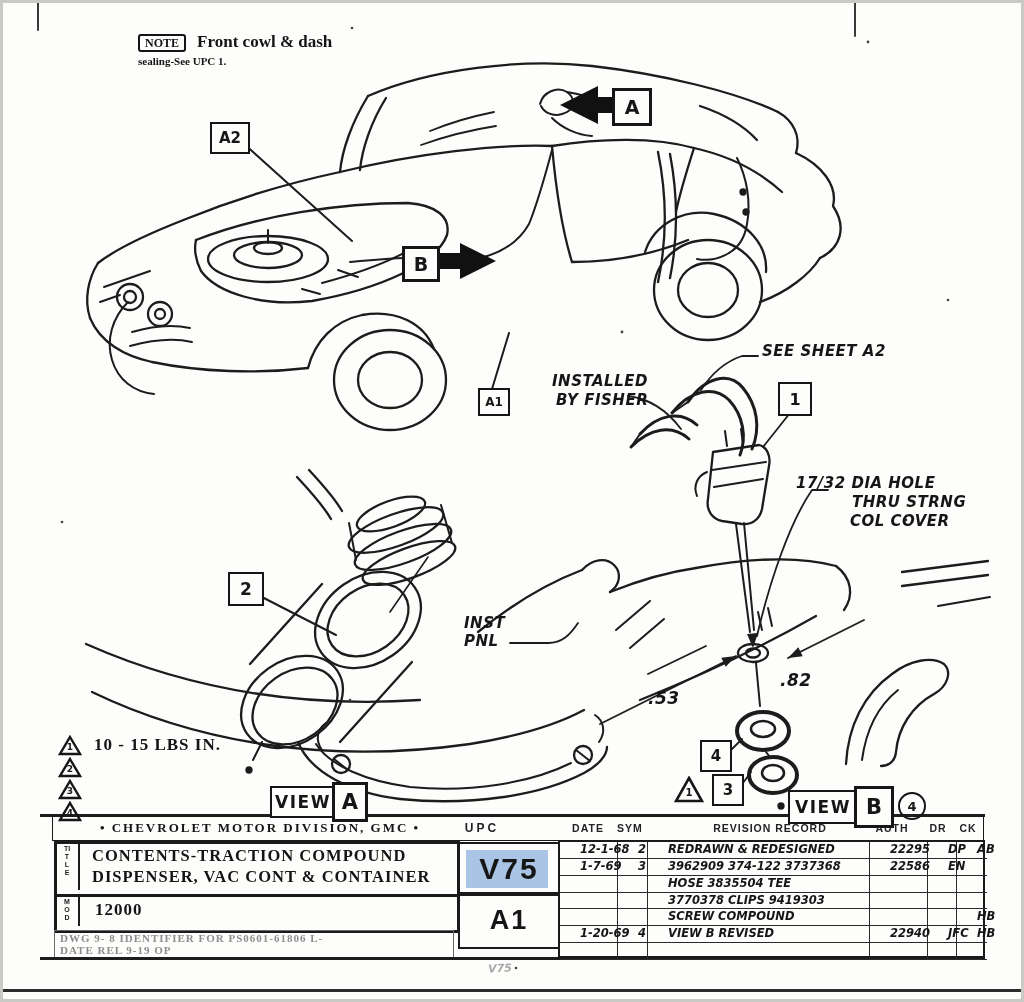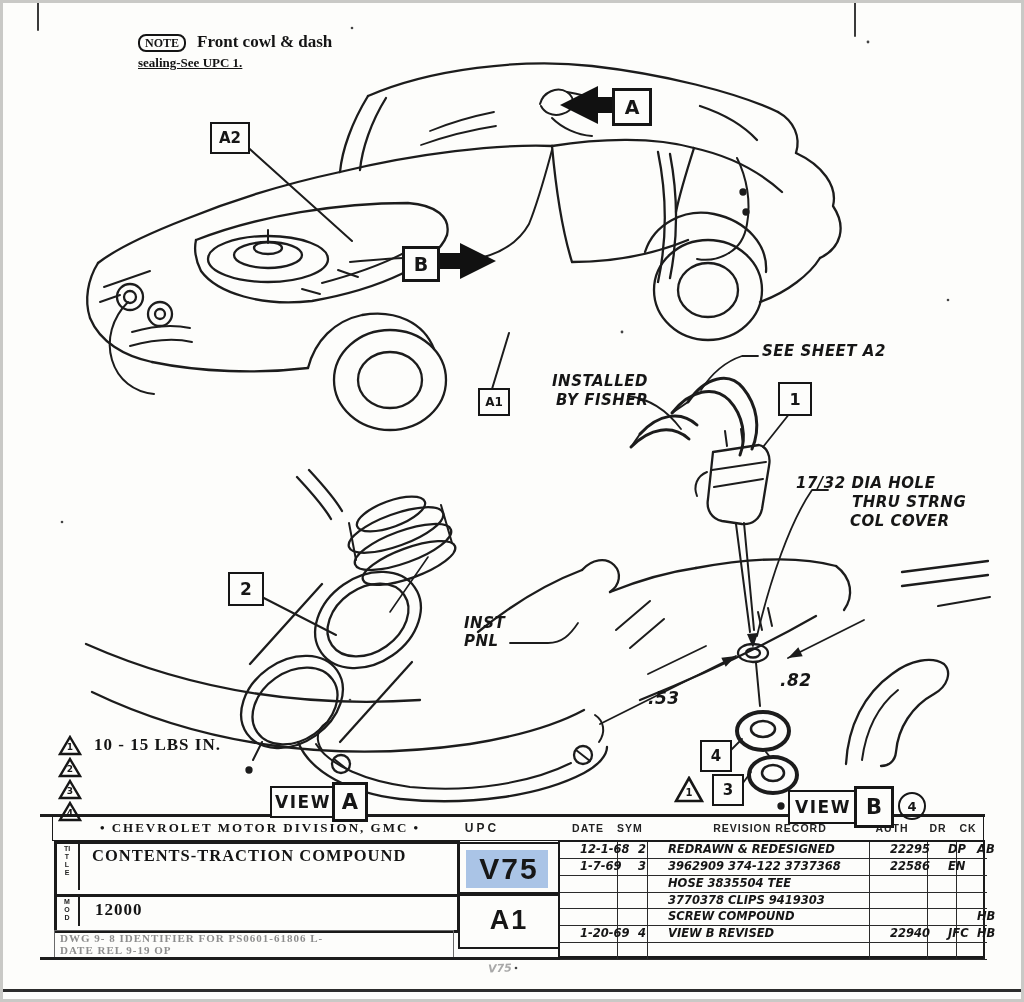--- a/index.html
+++ b/index.html
@@ -208,24 +208,24 @@
       <circle cx="622" cy="332" r="1.4"></circle>
         <circle cx="948" cy="300" r="1.3"></circle>
       <circle cx="62" cy="522" r="1.3"></circle>
         <circle cx="906" cy="520" r="1.4"></circle>
       <circle cx="516" cy="968" r="1.3"></circle>
         <circle cx="350" cy="700" r="1.3"></circle>
     </g>
   </svg>
 
   <div class="abs" style="left:138px;top:32px;z-index:6;">
-    <span style="border:2px solid #141414;border-radius:8px;padding:0 5px;font-size:12px;" class="mach">NOTE</span>
+    <span style="border:2px solid #141414;border-radius:3px;padding:0 5px;font-size:12px;" class="mach">NOTE</span>
     <span class="mach" style="font-size:17px;margin-left:6px;">Front cowl &amp; dash</span>
   </div>
-  <div class="abs mach" style="left:138px;top:55px;font-size:13px;z-index:6;text-decoration:underline;">sealing-See UPC 1.</div>
+  <div class="abs mach" style="left:138px;top:55px;font-size:11px;z-index:6;">sealing-See UPC 1.</div>
 
   <div class="co" style="left:210px;top:122px;width:36px;height:28px;">A2</div>
   <div class="co" style="left:612px;top:88px;width:34px;height:32px;border-width:3px;font-size:19px;">A</div>
   <div class="co" style="left:402px;top:246px;width:32px;height:30px;border-width:3px;font-size:19px;">B</div>
   <div class="co" style="left:478px;top:388px;width:28px;height:24px;border-width:2px;font-size:12px;">A1</div>
 
   <div class="abs hand" style="left:762px;top:342px;">SEE SHEET A2</div>
   <div class="abs hand" style="left:552px;top:372px;">INSTALLED</div>
   <div class="abs hand" style="left:556px;top:391px;">BY FISHER</div>
   <div class="co" style="left:778px;top:382px;width:30px;height:30px;font-size:16px;">1</div>
@@ -287,20 +287,21 @@
   <div class="hdr" style="left:864px;top:822px;width:56px;">AUTH</div>
   <div class="hdr" style="left:922px;top:822px;width:32px;">DR</div>
   <div class="hdr" style="left:952px;top:822px;width:32px;">CK</div>
 
   <div class="tb-box" style="left:54px;top:841px;width:400px;height:50px;"></div>
   <div class="line" style="left:78px;top:843px;width:1.5px;height:47px;"></div>
   <div class="vertlabel" style="left:58px;top:845px;width:18px;">
     <span style="display:inline-block;width:8px;word-break:break-all;line-height:8px;">TITLE</span>
   </div>
   <div class="abs mach" style="left:92px;top:846px;font-size:16.5px;letter-spacing:1px;z-index:5;">CONTENTS-TRACTION COMPOUND</div>
+  <div class="abs mach" style="left:92px;top:867px;font-size:16.5px;letter-spacing:1px;z-index:5;">DISPENSER, VAC CONT &amp; CONTAINER</div>
 
   <div class="tb-box" style="left:54px;top:894px;width:400px;height:33px;"></div>
   <div class="line" style="left:78px;top:896px;width:1.5px;height:30px;"></div>
   <div class="vertlabel" style="left:58px;top:898px;width:18px;">
     <span style="display:inline-block;width:8px;word-break:break-all;line-height:8px;">MOD</span>
   </div>
   <div class="abs mach" style="left:95px;top:900px;font-size:17px;letter-spacing:1px;z-index:5;">12000</div>
 
   <div class="tb-thin" style="left:54px;top:930px;width:398px;height:26px;border-color:#6a6a6a;border-width:1px;"></div>
   <div class="abs faint" style="left:60px;top:932px;">DWG 9- 8      IDENTIFIER FOR PS0601-61806  L-</div>

